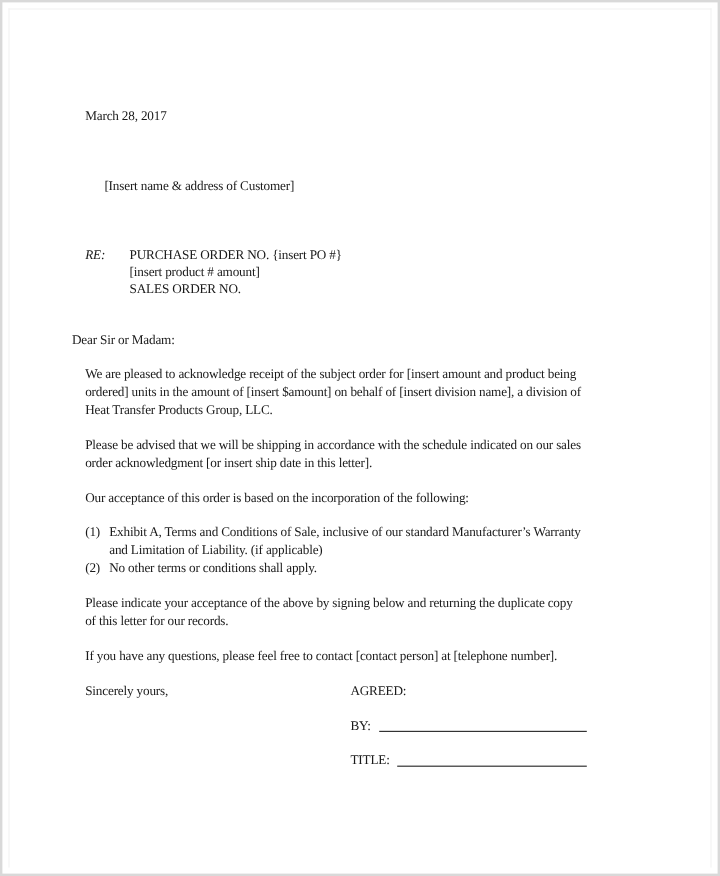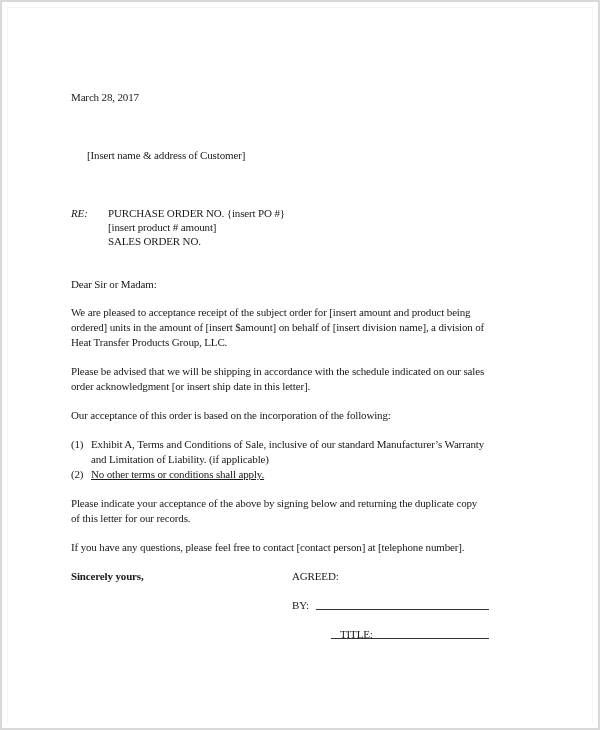--- a/index.html
+++ b/index.html
@@ -59,57 +59,57 @@
 
 <div class="t" style="left:71px; top:148px;padding-left:16px;">[Insert name &amp; address of Customer]</div>
 
 <div>
   <div class="t" style="left:71px; top:206px;font-style:italic;">RE:</div>
   <div class="t bold" style="left:108px; top:206px;">PURCHASE ORDER NO. {insert PO #}</div>
   <div class="t bold" style="left:108px; top:220px;">[insert product # amount]</div>
   <div class="t bold" style="left:108px; top:234px;">SALES ORDER NO.</div>
 </div>
 
-<div class="t" style="left:71px; top:277px;">Dear Sir or Madam:</div>
+<div class="t" style="left:60px; top:277px;">Dear Sir or Madam:</div>
 
 <div>
-  <div class="t" style="left:71px; top:305px;">We are pleased to acceptance receipt of the subject order for [insert amount and product being</div>
+  <div class="t" style="left:71px; top:305px;">We are pleased to acknowledge receipt of the subject order for [insert amount and product being</div>
   <div class="t" style="left:71px; top:320px;">ordered] units in the amount of [insert $amount] on behalf of [insert division name], a division of</div>
   <div class="t" style="left:71px; top:335px;">Heat Transfer Products Group, LLC.</div>
 </div>
 
 <div>
   <div class="t" style="left:71px; top:364px;">Please be advised that we will be shipping in accordance with the schedule indicated on our sales</div>
   <div class="t" style="left:71px; top:379px;">order acknowledgment [or insert ship date in this letter].</div>
 </div>
 
 <div class="t" style="left:71px; top:408px;">Our acceptance of this order is based on the incorporation of the following:</div>
 
 <div>
   <div>
     <div class="t" style="left:71px; top:437px;">(1)</div>
     <div class="t" style="left:91px; top:437px;">Exhibit A, Terms and Conditions of Sale, inclusive of our standard Manufacturer’s Warranty</div>
     <div class="t" style="left:91px; top:452px;">and Limitation of Liability.  (if applicable)</div>
   </div>
   <div>
     <div class="t" style="left:71px; top:467px;">(2)</div>
-    <div class="t" style="left:91px; top:467px;text-decoration:underline;">No other terms or conditions shall apply.</div>
+    <div class="t" style="left:91px; top:467px;">No other terms or conditions shall apply.</div>
   </div>
 </div>
 
 <div>
   <div class="t" style="left:71px; top:496px;">Please indicate your acceptance of the above by signing below and returning the duplicate copy</div>
   <div class="t" style="left:71px; top:511px;">of this letter for our records.</div>
 </div>
 
 <div class="t" style="left:71px; top:540px;">If you have any questions, please feel free to contact [contact person] at [telephone number].</div>
 
-<div class="t" style="left:71px; top:569px;font-weight:bold;">Sincerely yours,</div>
+<div class="t" style="left:71px; top:569px;">Sincerely yours,</div>
 
 <div>
   <div class="t" style="left:292px; top:569px;">AGREED:</div>
 
   <div class="t" style="left:292px; top:598px;">BY:</div>
   <div class="sig-line" style="left:316px; top:609px; width:173px;"></div>
 
-  <div class="t" style="left:292px; top:627px;margin-left:48px;">TITLE:</div>
+  <div class="t" style="left:292px; top:627px;">TITLE:</div>
   <div class="sig-line" style="left:331px; top:638px; width:158px;"></div>
 </div>
 
 </body></html>

